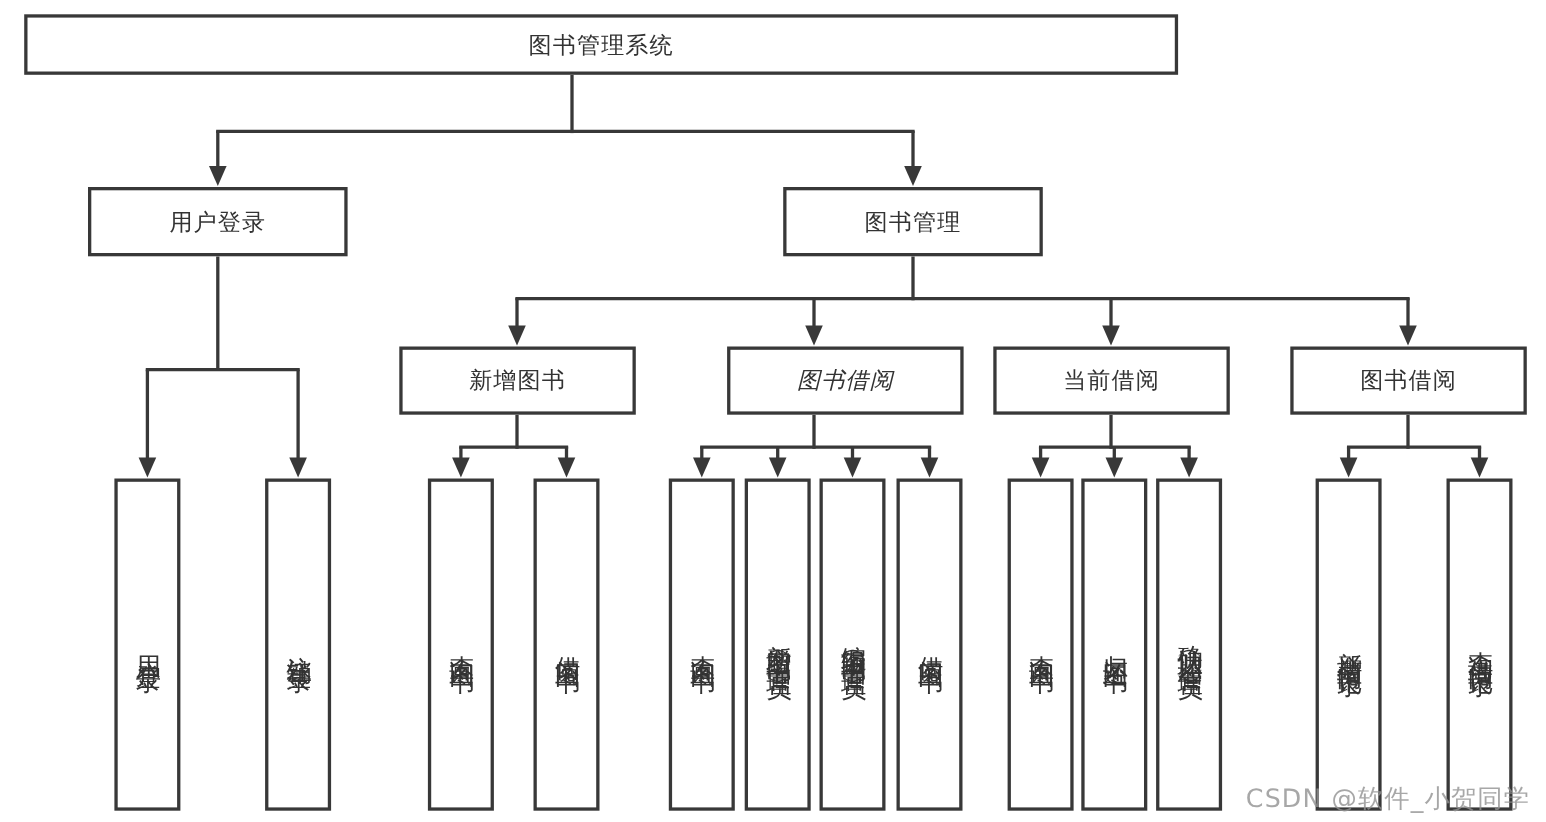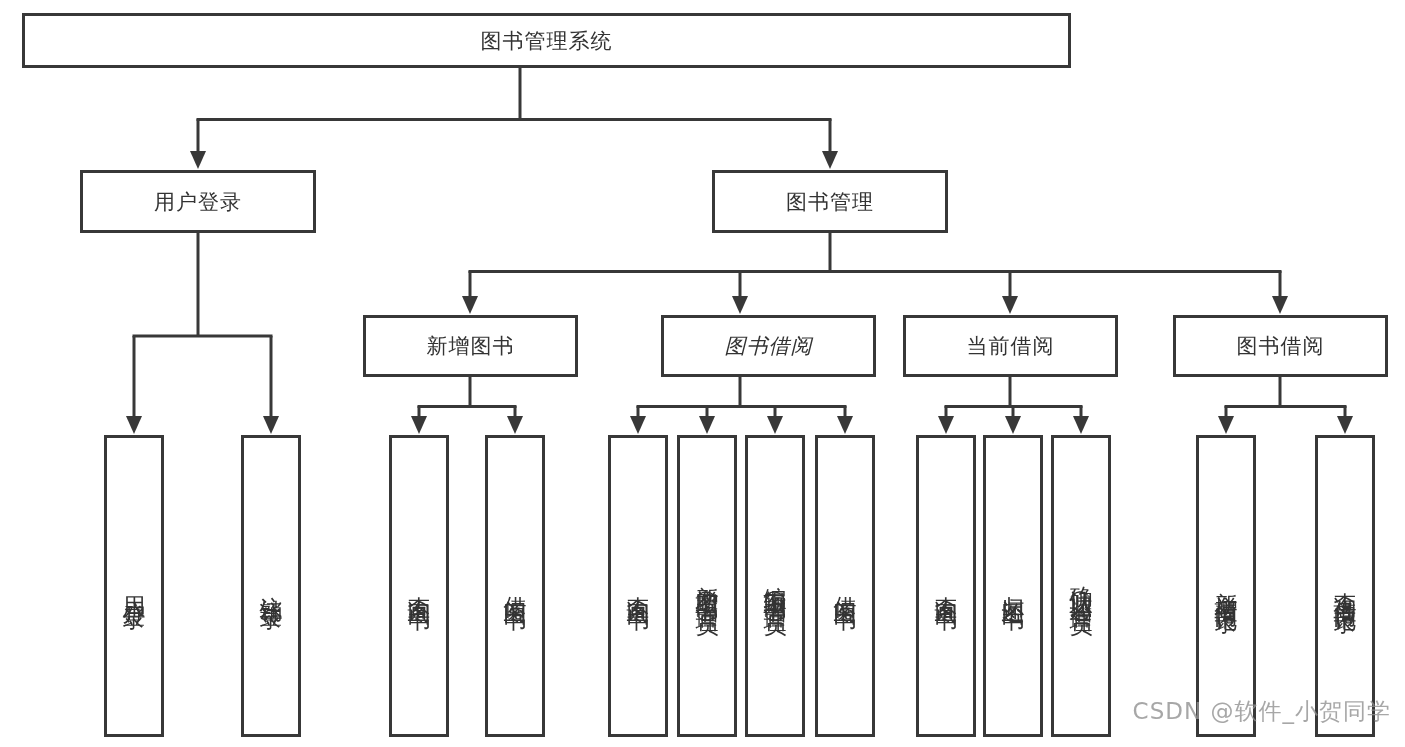--- a/index.html
+++ b/index.html
@@ -49,21 +49,21 @@
     top: 315px;
   }
   .node.lvl2 {
     width: 236px;
     height: 63px;
     top: 170px;
   }
   .watermark {
     position: absolute;
     right: 14px;
-    bottom: 20px;
+    bottom: 5px;
     font-size: 23px;
     color: rgba(145, 145, 145, 0.8);
     letter-spacing: 1px;
     white-space: nowrap;
   }
 </style>
 </head>
 <body>
 
 <div id="canvas">

